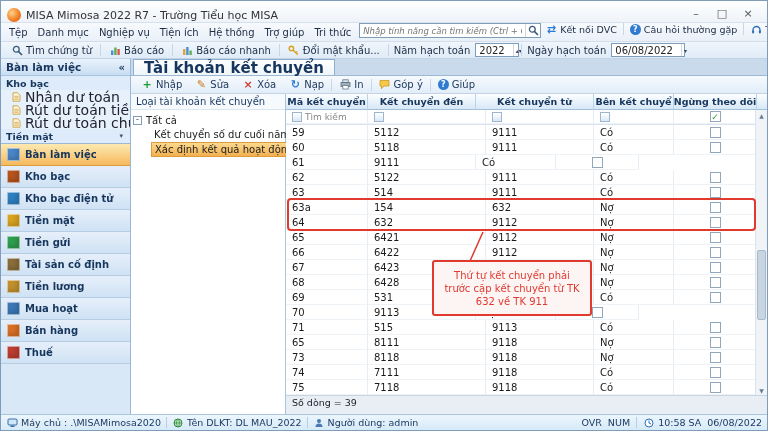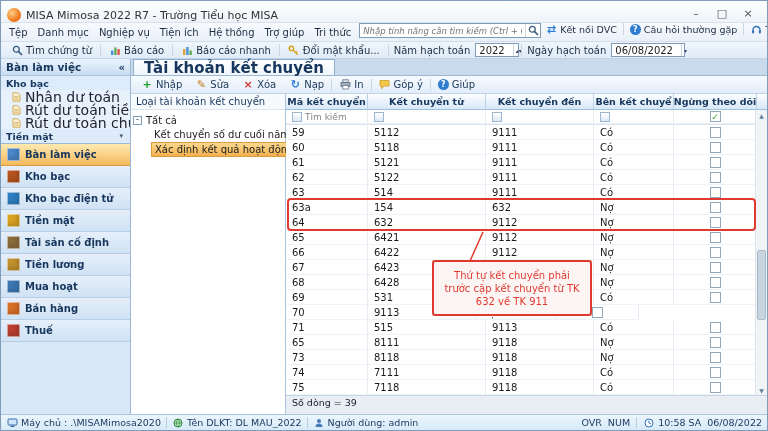--- a/index.html
+++ b/index.html
@@ -248,20 +248,24 @@
           </div>
           <div class="nav-item">
             <span class="nic" style="background:#2e7fc2"></span>
             <span>Kho bạc điện tử</span>
           </div>
           <div class="nav-item">
             <span class="nic" style="background:#d8a321"></span>
             <span>Tiền mặt</span>
           </div>
           <div class="nav-item">
+            <span class="nic" style="background:#2e9e4f"></span>
+            <span>Tiền gửi</span>
+          </div>
+          <div class="nav-item">
             <span class="nic" style="background:#8a6d3b"></span>
             <span>Tài sản cố định</span>
           </div>
           <div class="nav-item">
             <span class="nic" style="background:#c2912e"></span>
             <span>Tiền lương</span>
           </div>
           <div class="nav-item">
             <span class="nic" style="background:#3b78b5"></span>
             <span>Mua hoạt</span>
@@ -337,22 +341,22 @@
             <div>
                 <div class="tree-child">Kết chuyển số dư cuối năm</div>
                 <div class="tree-child selected">Xác định kết quả hoạt động</div>
               </div>
           </div>
         </div>
 
         <div class="table-panel">
           <div class="thead">
               <div class="th c0">Mã kết chuyển</div>
+              <div class="th c2">Kết chuyển đến</div>
               <div class="th c1">Kết chuyển từ</div>
-              <div class="th c2">Kết chuyển đến</div>
               <div class="th c3">Bên kết chuyể</div>
               <div class="th c4">Ngừng theo dõi</div>
               <div class="th stub"></div>
             </div>
           <div class="tfilter">
               <div class="td c0 f">
                 <span class="fbox"></span>
                 <span class="ftext">Tìm kiếm</span>
               </div>
               <div class="td c1 f">
@@ -382,21 +386,20 @@
                 <div class="td c0">60</div>
                 <div class="td c1">5118</div>
                 <div class="td c2">9111</div>
                 <div class="td c3">Có</div>
                 <div class="td c4 center">
                   <span class="cb"></span>
                 </div>
               </div>
               <div class="trow">
                 <div class="td c0">61</div>
-                <div class="td c1">5121</div>
                 <div class="td c2">9111</div>
                 <div class="td c3">Có</div>
                 <div class="td c4 center">
                   <span class="cb"></span>
                 </div>
               </div>
               <div class="trow">
                 <div class="td c0">62</div>
                 <div class="td c1">5122</div>
                 <div class="td c2">9111</div>

